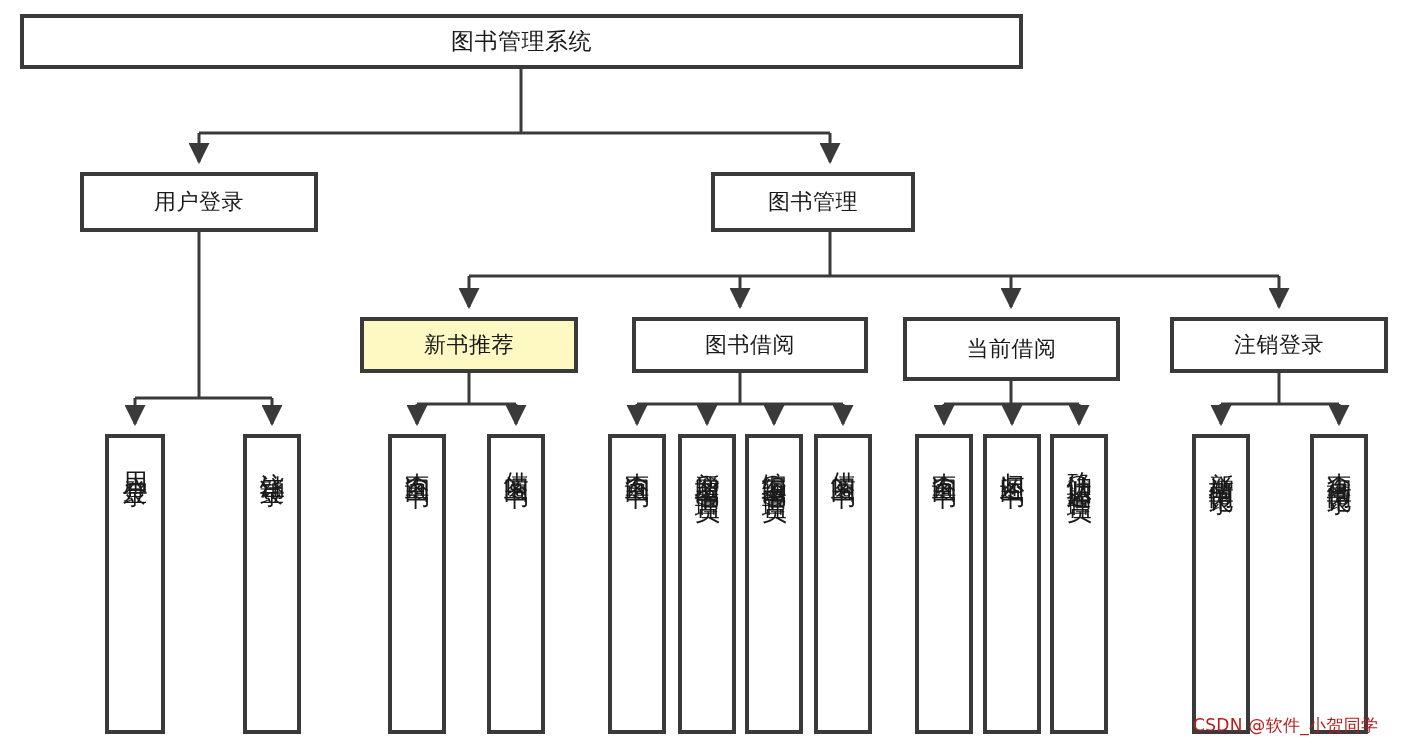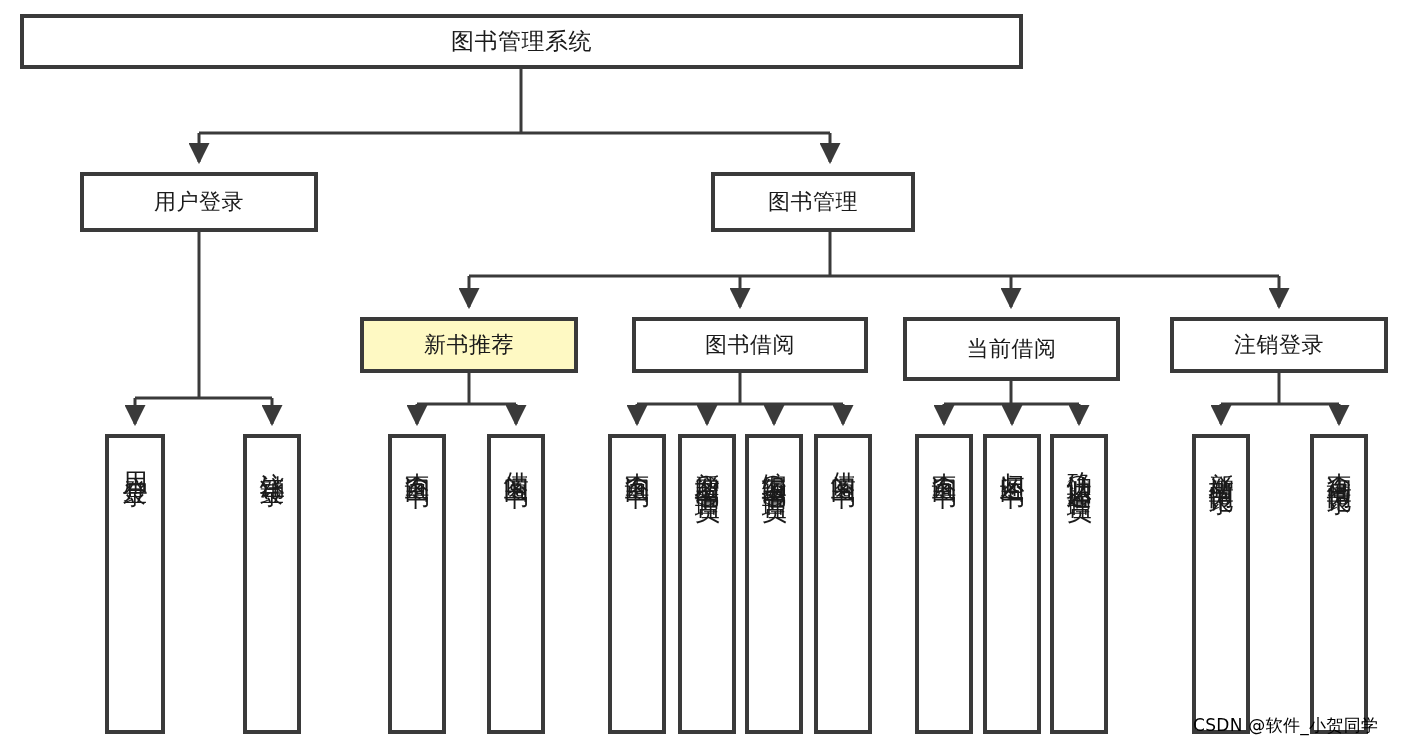--- a/index.html
+++ b/index.html
@@ -180,15 +180,15 @@
   <div class="node vertical" style="left: 1050px; top: 434px; width: 58px; height: 300px; border-color: rgb(58, 58, 58); background: rgb(255, 255, 255);">
     <span class="label" style="color: rgb(26, 26, 26);">确认归还（管理员）</span>
   </div>
   <div class="node vertical" style="left: 1192px; top: 434px; width: 58px; height: 300px; border-color: rgb(58, 58, 58); background: rgb(255, 255, 255);">
     <span class="label" style="color: rgb(26, 26, 26);">新增借阅记录</span>
   </div>
   <div class="node vertical" style="left: 1310px; top: 434px; width: 58px; height: 300px; border-color: rgb(58, 58, 58); background: rgb(255, 255, 255);">
     <span class="label" style="color: rgb(26, 26, 26);">查询借阅记录</span>
   </div>
 
-  <div class="watermark" style="color: #000000;">CSDN @软件_小贺同学</div>
+  <div class="watermark" style="color: #b91c1c;">CSDN @软件_小贺同学</div>
 
 </div>
 
 </body></html>

